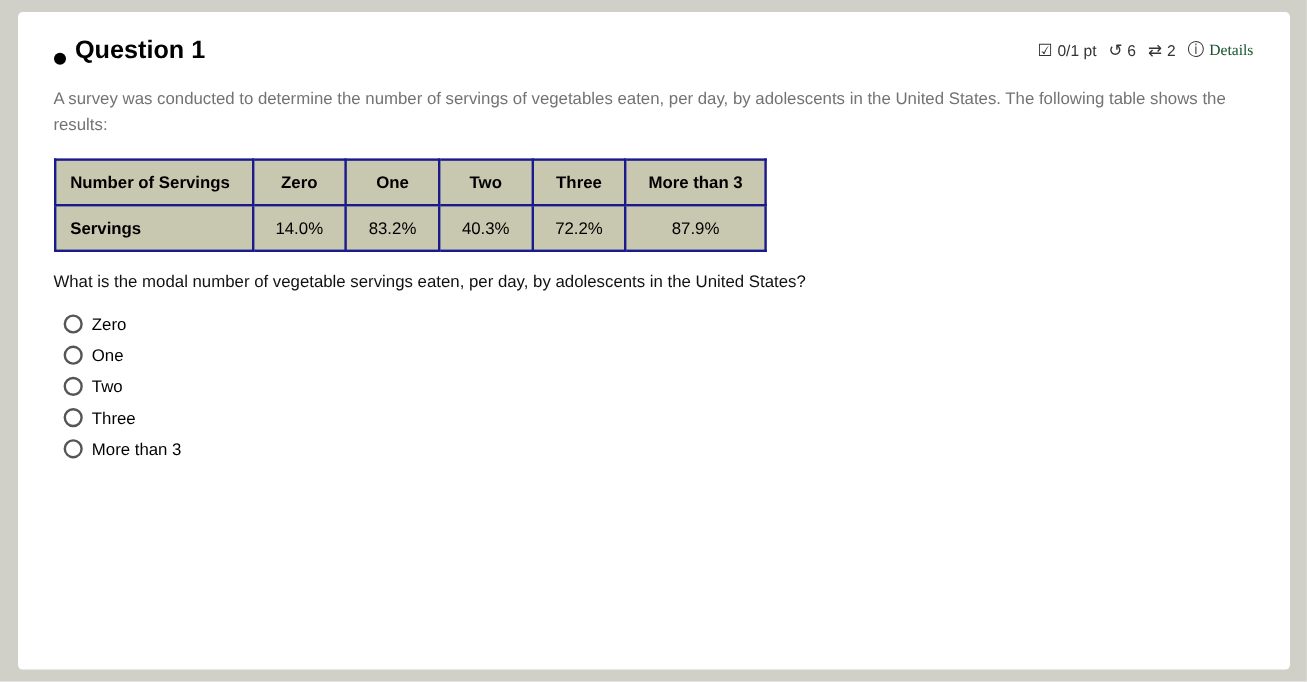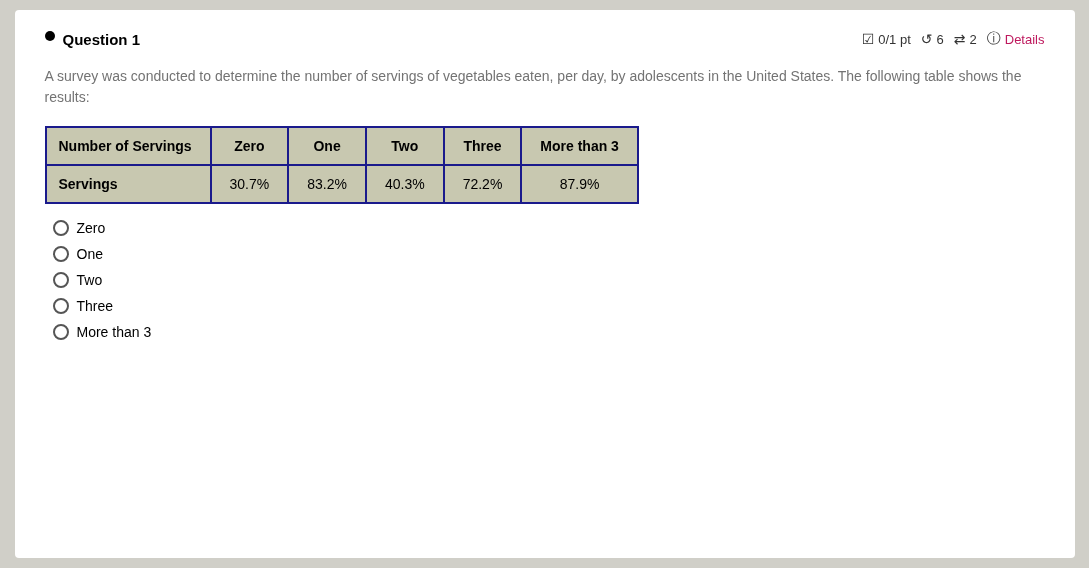--- a/index.html
+++ b/index.html
@@ -24,24 +24,24 @@
 
     .question-header {
       display: flex;
       justify-content: space-between;
       align-items: center;
       margin-bottom: 18px;
     }
 
     .question-title {
       display: flex;
-      align-items: flex-start;
+      align-items: flex-end;
       gap: 8px;
       font-weight: bold;
-      font-size: 15px;
+      font-size: 21px;
     }
 
     .question-dot {
       width: 10px;
       height: 10px;
       background: #000;
       border-radius: 50%;
       display: inline-block;
     }
 
@@ -53,23 +53,24 @@
       color: #333;
     }
 
     .meta-score {
       display: flex;
       align-items: center;
       gap: 4px;
     }
 
     .details-link {
-      color: #be185d;
+      color: #14532d;
       text-decoration: none;
       cursor: pointer;
+      font-family: Liberation Serif, serif;
     }
 
     .question-text {
       font-size: 14px;
       line-height: 1.5;
       margin-bottom: 18px;
       color: #737373;
     }
 
     
@@ -174,29 +175,30 @@
           <th>One</th>
           <th>Two</th>
           <th>Three</th>
           <th>More than 3</th>
         </tr>
     </thead>
     <tbody>
 
     <tr>
           <td>Servings</td>
-          <td>30.7%</td>
+          <td>14.0%</td>
           <td>83.2%</td>
           <td>40.3%</td>
           <td>72.2%</td>
           <td>87.9%</td>
         </tr>
       </tbody>
   </table>
 
+  <p class="question-bottom">What is the modal number of vegetable servings eaten, per day, by adolescents in the United States?</p>
 
   <div class="radio-options">
 
   <label class="radio-option">
         <span class="radio-circle"></span>
         <span>Zero</span>
       </label>
       <label class="radio-option">
         <span class="radio-circle"></span>
         <span>One</span>

